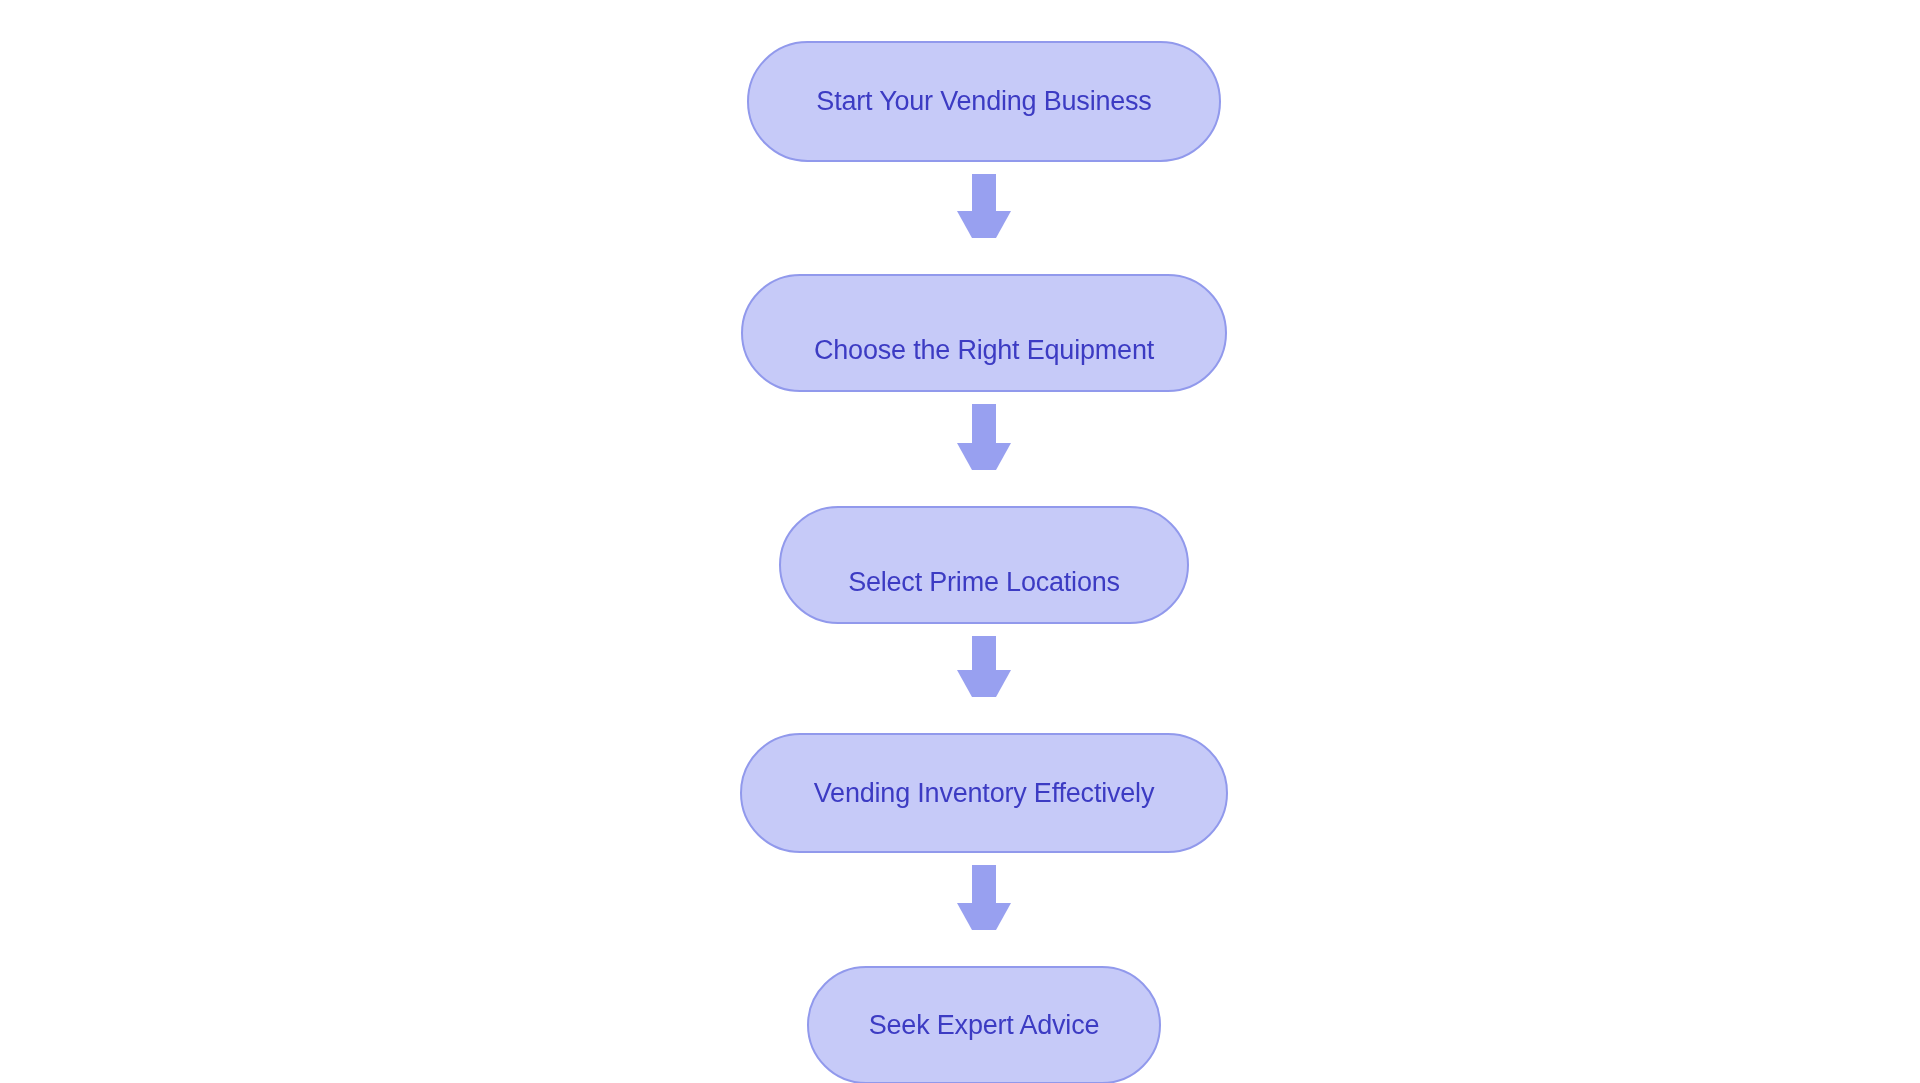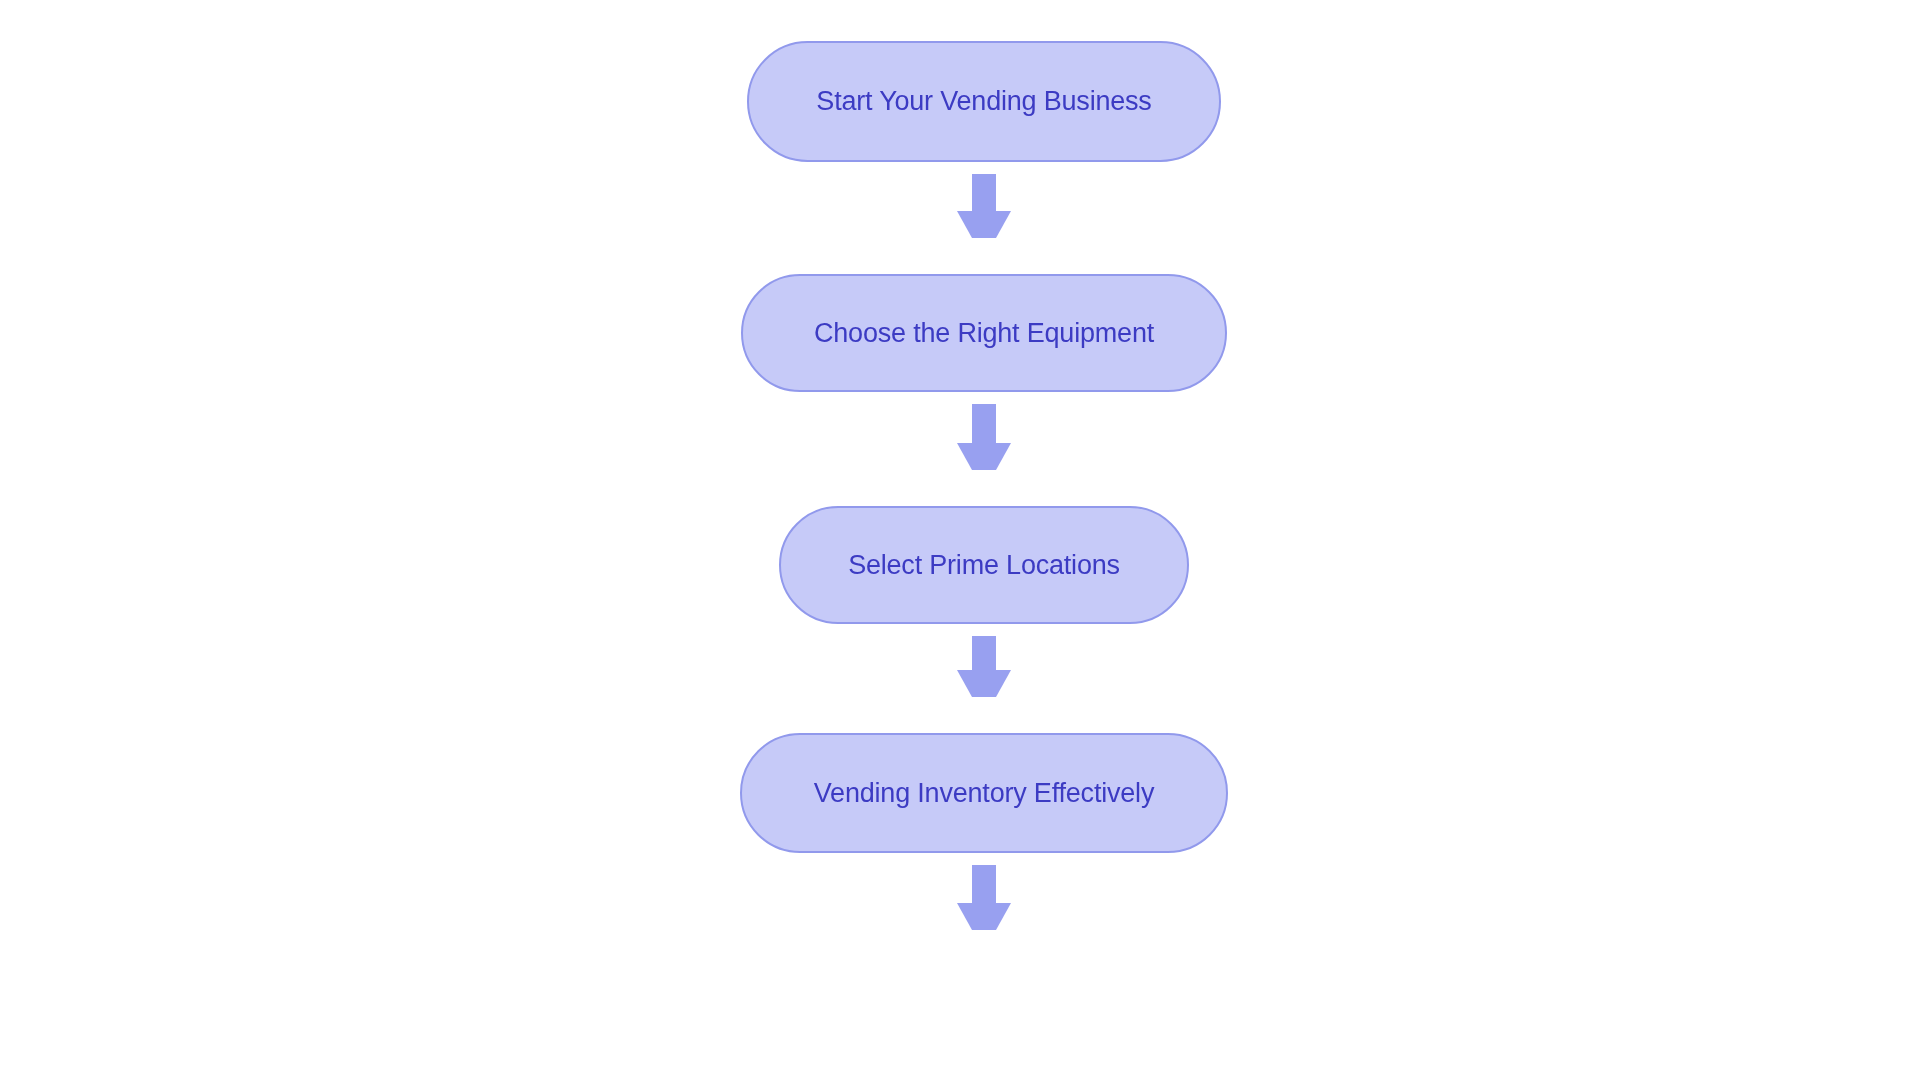--- a/index.html
+++ b/index.html
@@ -27,22 +27,22 @@
     background:var(--fill);
     border:2px solid var(--stroke);
     border-radius:62px;
     color:var(--text);
     font-size:27px;
     letter-spacing:-0.2px;
     white-space:nowrap;
     text-align:center;
   }
   .n1{left:723px;top:17px;width:474px;height:121px;}
-  .n2{left:717px;top:250px;width:486px;height:118px;}
-  .n3{left:755px;top:482px;width:410px;height:118px;}
+  .n2{left:717px;top:250px;width:486px;height:118px;align-items:flex-end;}
+  .n3{left:755px;top:482px;width:410px;height:118px;align-items:flex-end;}
   .n4{left:716px;top:709px;width:488px;height:120px;}
   .n5{left:783px;top:942px;width:354px;height:118px;}
   .arrow{
     position:absolute;
     left:960px;
     transform:translateX(-50%);
     display:flex;
     flex-direction:column;
     align-items:center;
   }
@@ -96,14 +96,17 @@
 
   <div class="node n4">
     <span>Vending Inventory Effectively</span>
   </div>
 
   <div class="arrow a4">
     <div class="arrow-line"></div>
     <div class="arrow-head"></div>
   </div>
 
+  <div class="node n5">
+    <span>Seek Expert Advice</span>
+  </div>
 
 </div>
 
 </body></html>

